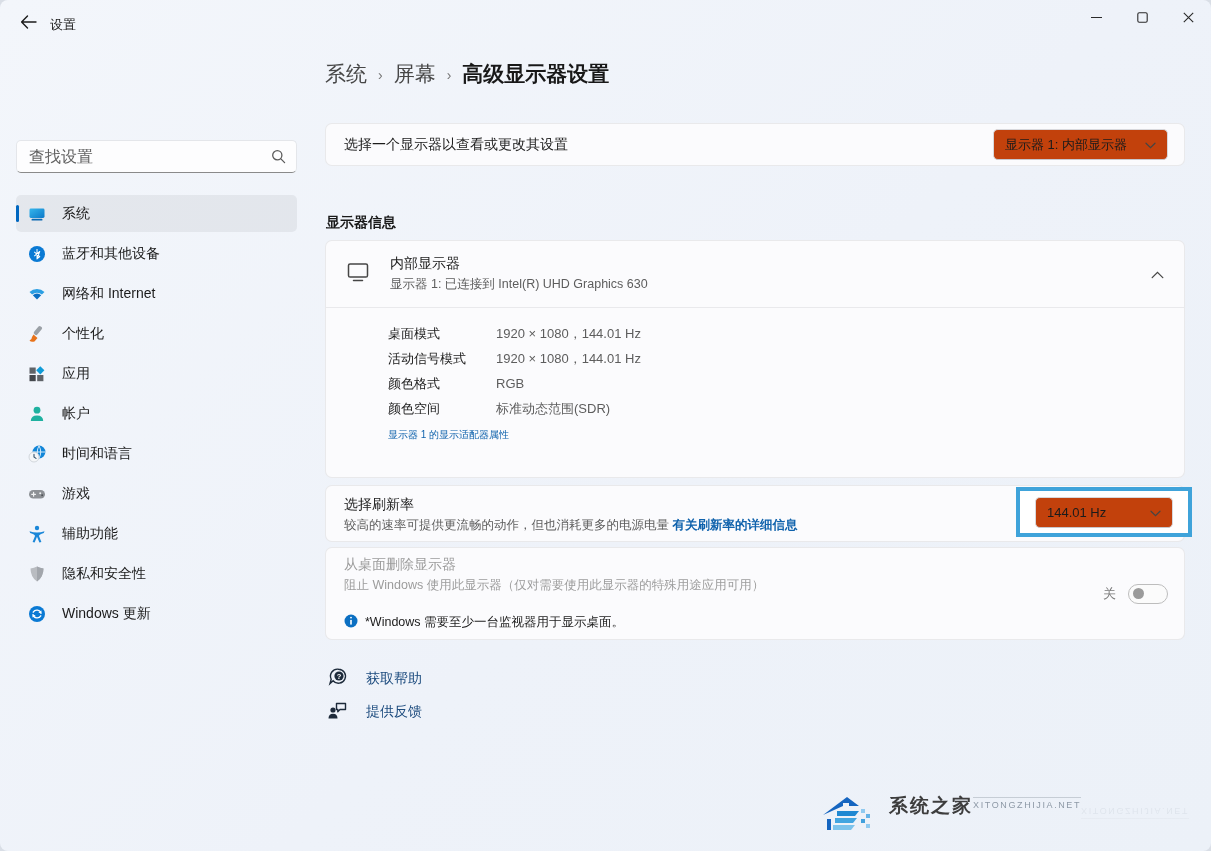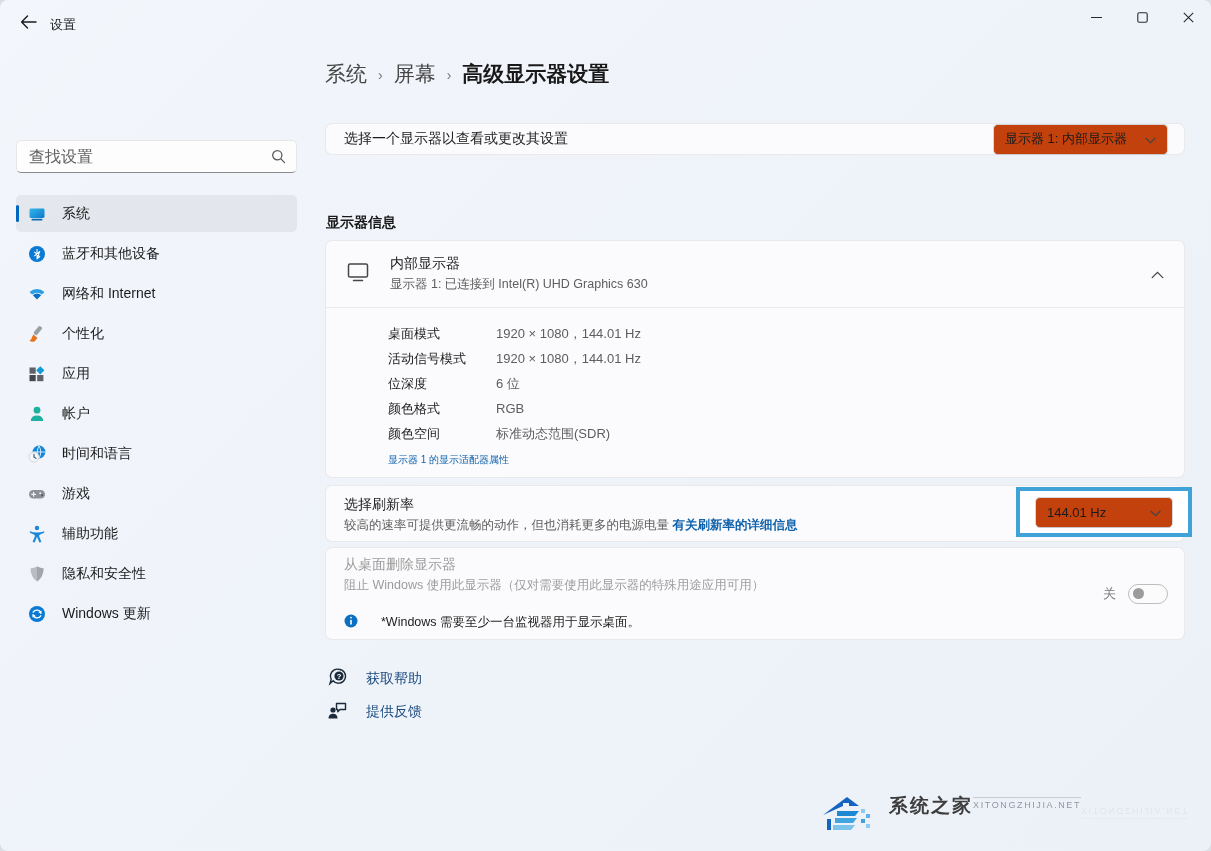--- a/index.html
+++ b/index.html
@@ -56,21 +56,21 @@
   .info-body { padding:13px 18px 14px 62px; }
   .info-row { display:flex; align-items:center; height:25px; font-size:13px; }
   .info-label { width:108px; color:#1b1b1b; }
   .info-value { color:#5d5d5d; }
   .link { color:#0f62ac; cursor:pointer; }
   .adapter-link { display:inline-block; margin-top:7px; font-size:10px; }
   .inline-link { font-weight:700; color:#0f62ac; cursor:pointer; }
   
   .disabled-title { font-size:14px; color:#9c9c9c; }
   .disabled-sub { font-size:12.5px; color:#9c9c9c; margin-top:3px; }
-  .note-row { display:flex; align-items:center; gap:23px; margin-top:20px; font-size:12.5px; color:#1b1b1b; }
+  .note-row { display:flex; align-items:center; gap:7px; margin-top:20px; font-size:12.5px; color:#1b1b1b; }
   .toggle-group { display:flex; align-items:center; gap:12px; }
   .toggle-label { font-size:13px; color:#7a7a7a; }
   .toggle { width:40px; height:20px; border:1px solid #bdbdbd; border-radius:10px; background:#fbfbfb;
     position:relative; }
   .toggle .knob { position:absolute; left:4px; top:3.5px; width:11px; height:11px; border-radius:50%; background:#9b9b9b; }
   
   .annotation-box { position:absolute; left:691px; top:487px; width:176px; height:50px;
     border:4px solid #3fa3da; border-radius:0; background:#fff;
     display:flex; align-items:center; justify-content:center; z-index:5; }
   .annotation-box .dropdown-btn { width:138px; }
@@ -248,21 +248,21 @@
   <div class="main">
 
     <div class="breadcrumb">
       <span class="crumb">系统</span>
       <span class="sep">›</span>
       <span class="crumb">屏幕</span>
       <span class="sep">›</span>
       <span class="current">高级显示器设置</span>
     </div>
 
-    <div class="card setting-row" style="top:123px; height:32px;">
+    <div class="card setting-row" style="top:123px; height:43px;">
       <span class="row-title">选择一个显示器以查看或更改其设置</span>
       <button class="dropdown-btn">
         <span>显示器 1: 内部显示器</span>
         <span>
           <svg width="11" height="7" viewBox="0 0 11 7">
               <path d="M1 1.2 L5.5 5.6 L10 1.2" stroke="#454545" stroke-width="1.2" fill="none" stroke-linecap="round"></path>
             </svg>
         </span>
       </button>
     </div>
@@ -289,24 +289,20 @@
       </div>
       <div class="divider"></div>
       <div class="info-body">
         <div class="info-row">
           <span class="info-label">桌面模式</span>
           <span class="info-value">1920 × 1080，144.01 Hz</span>
         </div>
         <div class="info-row">
           <span class="info-label">活动信号模式</span>
           <span class="info-value">1920 × 1080，144.01 Hz</span>
-        </div>
-        <div class="info-row">
-          <span class="info-label">位深度</span>
-          <span class="info-value">6 位</span>
         </div>
         <div class="info-row">
           <span class="info-label">颜色格式</span>
           <span class="info-value">RGB</span>
         </div>
         <div class="info-row">
           <span class="info-label">颜色空间</span>
           <span class="info-value">标准动态范围(SDR)</span>
         </div>
         <span class="link adapter-link">显示器 1 的显示适配器属性</span>

